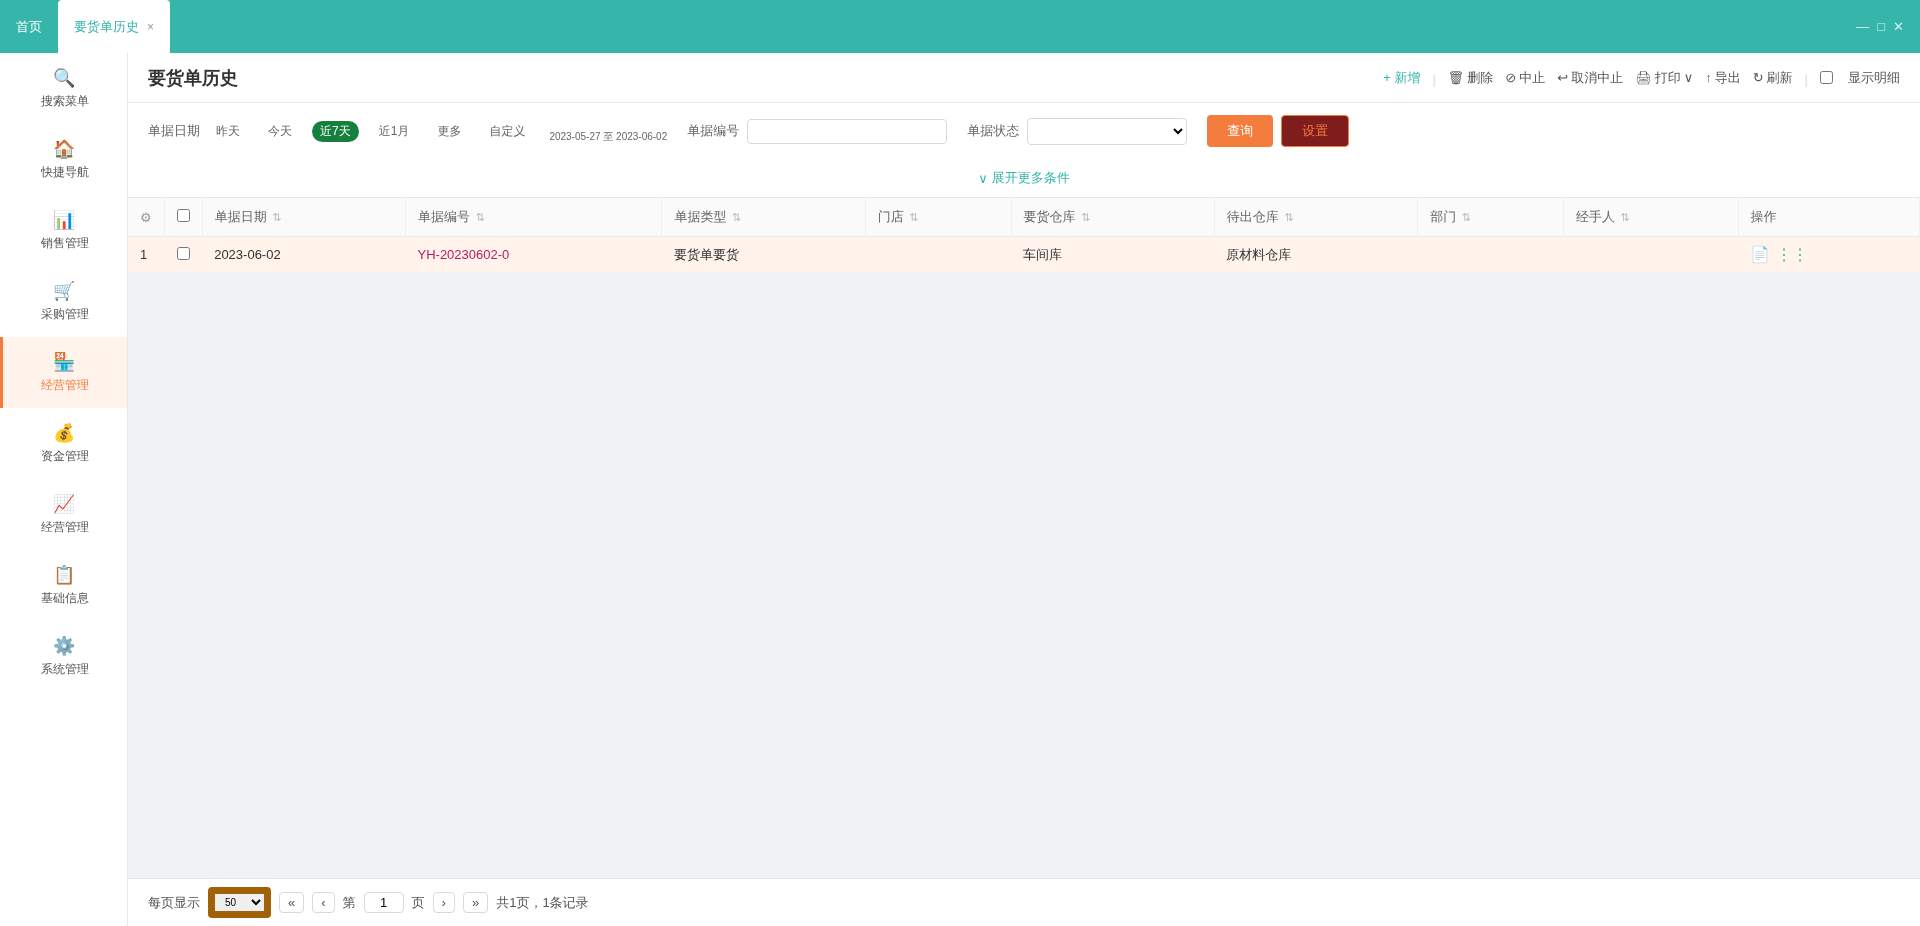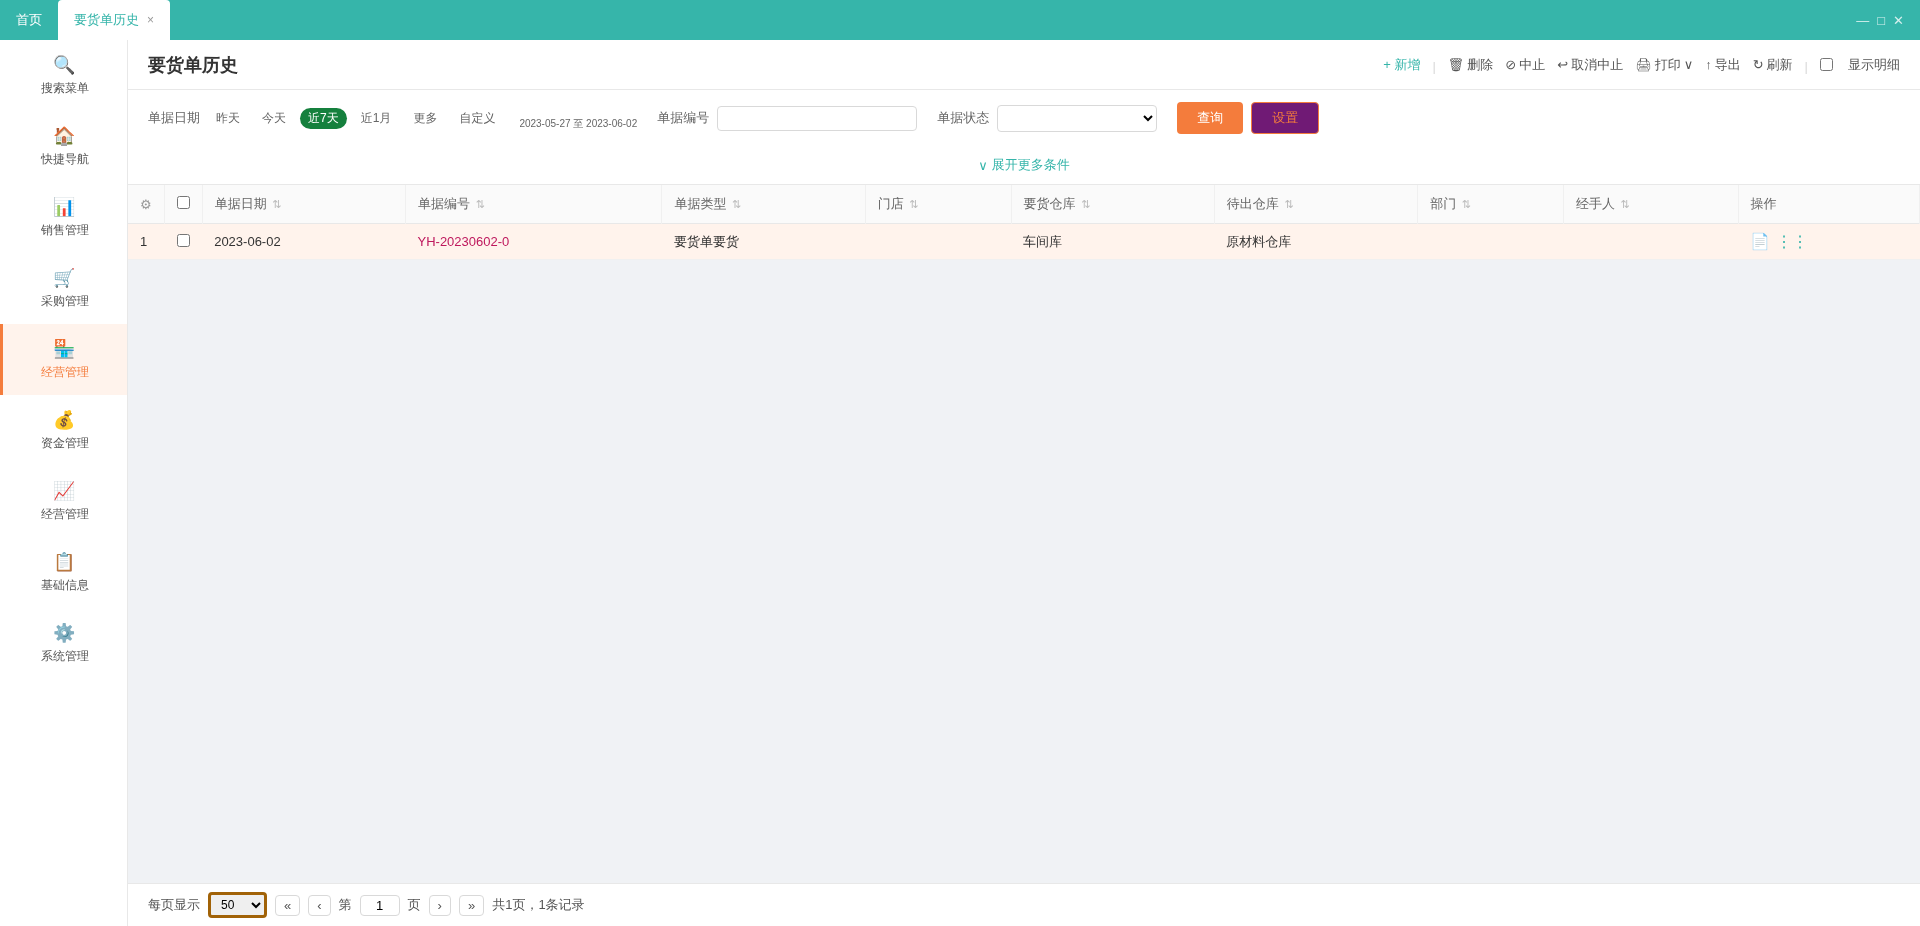--- a/index.html
+++ b/index.html
@@ -1,19 +1,19 @@
 <!DOCTYPE html>
 <html><head>
   <meta charset="utf-8">
   <style>
     * { box-sizing: border-box; margin: 0; padding: 0; }
     body { font-family: 'Microsoft YaHei', Arial, sans-serif; font-size: 13px; color: #333; background: #f0f2f5; display: flex; flex-direction: column; height: 926px; overflow: hidden; }
 
     
-    .top-bar { background: #36b5aa; height: 40px; display: flex; align-items: center; padding: 0 0 0 0; flex-shrink: 0; }
+    .top-bar { background: #36b5aa; height: 53px; display: flex; align-items: center; padding: 0 0 0 0; flex-shrink: 0; }
     .top-bar-tab { display: flex; align-items: center; height: 100%; }
     .top-bar-tab .tab-item { padding: 0 16px; height: 100%; display: flex; align-items: center; color: rgba(255,255,255,0.85); font-size: 13px; cursor: pointer; position: relative; }
     .top-bar-tab .tab-item.home { color: #fff; }
     .top-bar-tab .tab-item.active { background: #fff; color: #36b5aa; border-radius: 4px 4px 0 0; }
     .top-bar-tab .tab-item.active .close-icon { margin-left: 8px; color: #999; font-size: 12px; cursor: pointer; }
     .top-bar-right { margin-left: auto; display: flex; align-items: center; padding-right: 16px; gap: 8px; color: rgba(255,255,255,0.8); font-size: 13px; }
     .top-bar-right span { cursor: pointer; }
 
     
     .main-layout { display: flex; flex: 1; overflow: hidden; }
@@ -34,49 +34,49 @@
     .toolbar-btn { display: flex; align-items: center; gap: 3px; font-size: 13px; cursor: pointer; color: #555; white-space: nowrap; }
     .toolbar-btn.add { color: #36b5aa; }
     .toolbar-btn.del { color: #555; }
     .display-cell-btn { display: flex; align-items: center; gap: 15px; cursor: pointer; color: #555; font-size: 13px; }
 
     
     .filter-area { background: #fff; padding: 12px 20px 0 20px; flex-shrink: 0; border-bottom: 1px solid #e8e8e8; }
     .filter-row { display: flex; align-items: center; gap: 20px; flex-wrap: wrap; margin-bottom: 12px; }
     .filter-item { display: flex; align-items: center; gap: 8px; }
     .filter-label { color: #666; font-size: 13px; white-space: nowrap; }
-    .date-filters { display: flex; align-items: center; gap: 6px; }
+    .date-filters { display: flex; align-items: center; gap: 12px; }
     .date-btn { padding: 2px 8px; border-radius: 12px; cursor: pointer; font-size: 12px; color: #666; }
     .date-btn.active { background: #15803d; color: #fff; }
     .date-range { color: #666; font-size: 10px; margin-top: 12px; }
     .filter-input { border: 1px solid #d9d9d9; border-radius: 4px; padding: 4px 8px; font-size: 13px; width: 200px; outline: none; }
     .filter-select { border: 1px solid #d9d9d9; border-radius: 4px; padding: 4px 8px; font-size: 13px; width: 160px; outline: none; background: #fff; }
     .expand-btn { display: flex; align-items: center; gap: 4px; color: #36b5aa; cursor: pointer; font-size: 13px; padding: 4px 8px; }
     .filter-actions { display: flex; gap: 8px; }
     .btn-query { background: #f47c3c; color: #fff; border: none; border-radius: 4px; padding: 6px 20px; cursor: pointer; font-size: 13px; }
-    .btn-settings { background: #701a75; color: #f47c3c; border: 1px solid #f47c3c; border-radius: 4px; padding: 6px 20px; cursor: pointer; font-size: 13px; }
+    .btn-settings { background: #7f1d1d; color: #f47c3c; border: 1px solid #f47c3c; border-radius: 4px; padding: 6px 20px; cursor: pointer; font-size: 13px; }
     .expand-row { display: flex; align-items: center; justify-content: center; padding: 6px 0; }
     table { width: 100%; border-collapse: collapse; font-size: 13px; }
     thead tr { background: #fafafa; border-bottom: 1px solid #e8e8e8; }
     th { padding: 10px 12px; text-align: left; color: #666; font-weight: normal; border-right: 1px solid #f0f0f0; white-space: nowrap; }
     th .sort-icon { color: #bbb; font-size: 11px; margin-left: 2px; }
     td { padding: 8px 12px; border-bottom: 1px solid #f0f0f0; color: #333; }
     tr.row-highlight { background: #fff3ec; }
     .checkbox-cell { width: 32px; text-align: center; }
     .settings-cell { width: 32px; text-align: center; color: #999; cursor: pointer; }
     .link-text { color: #be185d; cursor: pointer; text-decoration: none; }
     .action-icons { display: flex; gap: 6px; align-items: center; }
     .action-icon { color: #36b5aa; cursor: pointer; font-size: 16px; }
 
     
     .table-footer { background: #fffbf5; border-top: 1px solid #e8e8e8; padding: 8px 20px; display: flex; align-items: center; font-size: 13px; color: #666; flex-shrink: 0; }
 
     
     .pagination { background: #fff; border-top: 1px solid #e8e8e8; padding: 8px 20px; display: flex; align-items: center; justify-content: flex-start; gap: 8px; font-size: 13px; color: #555; flex-shrink: 0; }
-    .page-size-select { border: 3px solid #a16207; border-radius: 4px; padding: 2px 6px; font-size: 12px; }
+    .page-size-select { border: 7px solid #a16207; border-radius: 4px; padding: 2px 6px; font-size: 10px; }
     .page-btn { border: 1px solid #d9d9d9; border-radius: 4px; padding: 2px 8px; cursor: pointer; background: #fff; color: #555; font-size: 13px; }
     .page-btn:disabled { color: #ccc; cursor: default; }
     .page-input { border: 1px solid #d9d9d9; border-radius: 4px; padding: 2px 6px; font-size: 13px; width: 40px; text-align: center; }
     .divider { color: #d9d9d9; }
 
     .top-content-area { display: flex; flex-direction: column; flex: 1; overflow: hidden; }
     .inner-table-area { flex: 1; overflow: auto; }
   </style>
 </head>
 <body>

